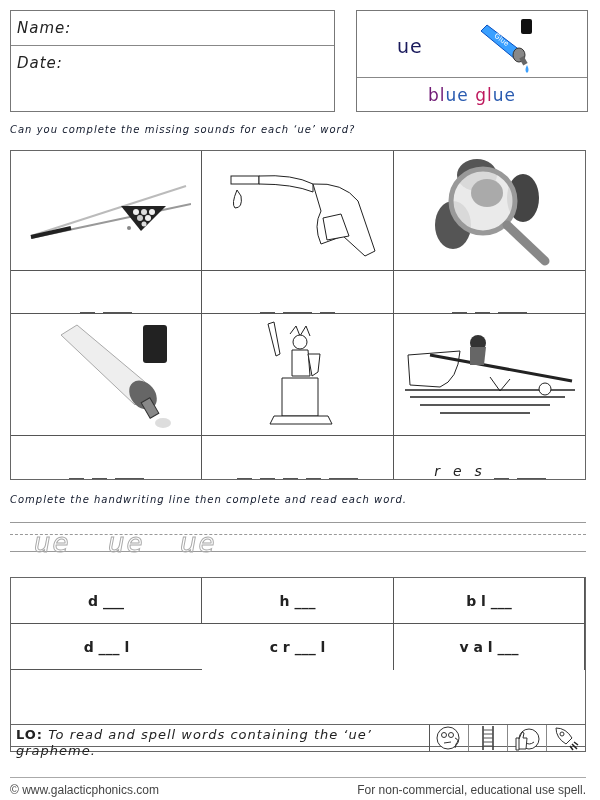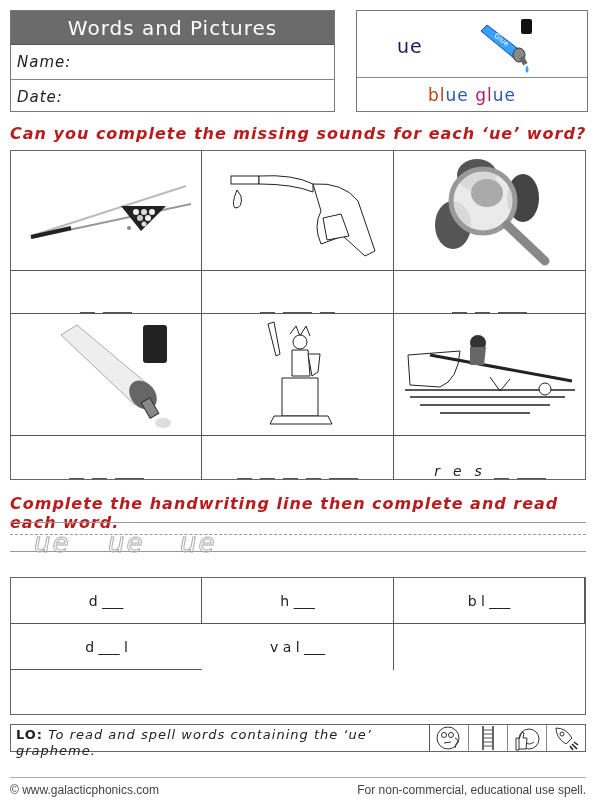--- a/index.html
+++ b/index.html
@@ -16,63 +16,62 @@
   .hdr-row:last-child { border-bottom:none; }
 
   
   .sound { left:356px; top:10px; width:232px; height:102px; border:1px solid #777; }
   .sound-top { height:66px; border-bottom:1px solid #888; position:relative; }
   .sound-grapheme { position:absolute; left:40px; top:24px; font-size:19px; color:#1a1a5c; letter-spacing:1px; }
   .sound-word { height:34px; display:flex; align-items:center; justify-content:center; font-size:17px;
                 color:#2a5bb0; letter-spacing:1px; }
   .glue-pic { position:absolute; left:118px; top:6px; }
 
-  .instr { font-size:16px; font-style:italic; letter-spacing:1px; color:#b91c1c;font-weight:bold; }
+  .instr { font-size:10px; font-style:italic; letter-spacing:1px; color:#0f172a; }
   .pgrid { left:10px; top:150px; width:576px; height:330px; border:1px solid #666; display:grid;
            grid-template-columns:191px 192px 1fr; grid-template-rows:120px 43px 122px 1fr; }
   .pcell { border-right:1px solid #555; border-bottom:1px solid #555; position:relative; overflow:hidden;
            display:flex; align-items:center; justify-content:center; }
   .pcell.lastc { border-right:none; }
   .pcell.lastr { border-bottom:none; }
   .blanks { display:flex; align-items:flex-end; justify-content:center; font-size:14px; letter-spacing:3px; color:#222;
             padding-top:8px; }
   .blank { display:inline-block; border-bottom:1.5px solid #555; margin:0 4px; height:14px; }
   .blank.s { width:15px; } .blank.l { width:29px; }
   .letter { display:inline-block; margin:0 5px; font-style:italic; font-size:14px; }
 
   
   .hw-top { left:10px; top:522px; width:576px; border-top:1px solid #999; }
   .hw-dash { left:10px; top:534px; width:576px; border-top:1px dashed #999; }
   .hw-base { left:10px; top:551px; width:576px; border-top:1px solid #999; }
   .hw-trace { top:528px; font-size:26px; font-style:italic; color:transparent;
               -webkit-text-stroke:1px #aaa; letter-spacing:2px; }
 
   
-  .wgrid { left:10px; top:577px; width:576px; height:138px; border:1px solid #666; display:grid;
-           grid-template-columns:191px 192px 1fr; grid-template-rows:46px 46px 1fr; }
+  .wgrid { left:10px; top:577px; width:576px; height:170px; border:1px solid #666; display:grid;
+           grid-template-columns:191px 192px 1fr; grid-template-rows:46px 46px 1fr;font-weight:bold; }
   .wcell { border-right:1px solid #555; border-bottom:1px solid #555; display:flex; align-items:center;
            justify-content:center; font-size:14px; }
   .wcell.lastc { border-right:none; } .wcell.lastr { border-bottom:none; }
 
   
   .lo { left:10px; top:724px; width:576px; height:28px; border:1px solid #666; display:flex; }
   .lo-text { flex:1; font-size:13px; font-style:italic; letter-spacing:1px; padding:2px 5px; line-height:16px;
              border-right:1px solid #555; }
   .lo-text b { font-style:normal; font-weight:bold; }
   .lo-icon { width:38px; border-right:1px solid #888; display:flex; align-items:center; justify-content:center; }
   .lo-icon:last-child { border-right:none; }
 
   .footer-line { left:10px; top:777px; width:576px; border-top:1px solid #aaa; }
   .footer { top:783px; font-size:12px; color:#444; font-family:"Liberation Sans", sans-serif; }
 </style>
 </head>
 <body>
 
 <div class="abs hdr">
-  <div class="hdr-title">Words and Pictures</div>
   <div class="hdr-row">
       <span>Name:</span>
     </div>
   <div class="hdr-row">
       <span>Date:</span>
     </div>
 </div>
 
 <div class="abs sound">
   <div class="sound-top">
@@ -82,21 +81,21 @@
         <rect x="46" y="2" width="11" height="15" rx="2" fill="#111"></rect>
         <path d="M6 14 L12 8 L46 34 L40 42 Z" fill="#3aa0ff" stroke="#0a50c0" stroke-width="1"></path>
         <text x="18" y="22" font-size="7" fill="#fff" transform="rotate(38 22 22)" font-family="DejaVu Sans, sans-serif">Glue</text>
         <ellipse cx="44" cy="38" rx="6" ry="7" fill="#888" stroke="#333"></ellipse>
         <rect x="46" y="40" width="5" height="8" fill="#666" transform="rotate(-30 48 44)"></rect>
         <path d="M52 48 Q55 54 52 56 Q49 54 52 48" fill="#3aa0ff"></path>
       </svg>
     </span>
   </div>
   <div class="sound-word">
-    <span style="color:#c2410c">bl</span>
+    <span style="color:#701a75">bl</span>
       <span>ue</span>
       <span style="color:#be185d;white-space:pre"> gl</span>
       <span>ue</span>
   </div>
 </div>
 
 <div class="abs instr" style="left:10px;top:124px;">Can you complete the missing sounds for each ‘ue’ word?</div>
 
 <div class="abs pgrid">
 
@@ -210,20 +209,21 @@
 <div class="abs hw-base"></div>
 <div class="abs hw-trace" style="left:34px;">ue</div>
 <div class="abs hw-trace" style="left:108px;">ue</div>
 <div class="abs hw-trace" style="left:180px;">ue</div>
 
 <div class="abs wgrid">
   <div class="wcell">d ___</div>
   <div class="wcell">h ___</div>
   <div class="wcell">b l ___</div>
   <div class="wcell lastc">d ___ l</div>
+  <div class="wcell lastr">c r ___ l</div>
   <div class="wcell lastr">v a l ___</div>
 </div>
 
 <div class="abs lo">
   <div class="lo-text">
     <b>LO:</b>
     <span>To read and spell words containing the ‘ue’ grapheme.</span>
   </div>
   <div class="lo-icon">
     <svg width="28" height="28" viewBox="0 0 28 28">

